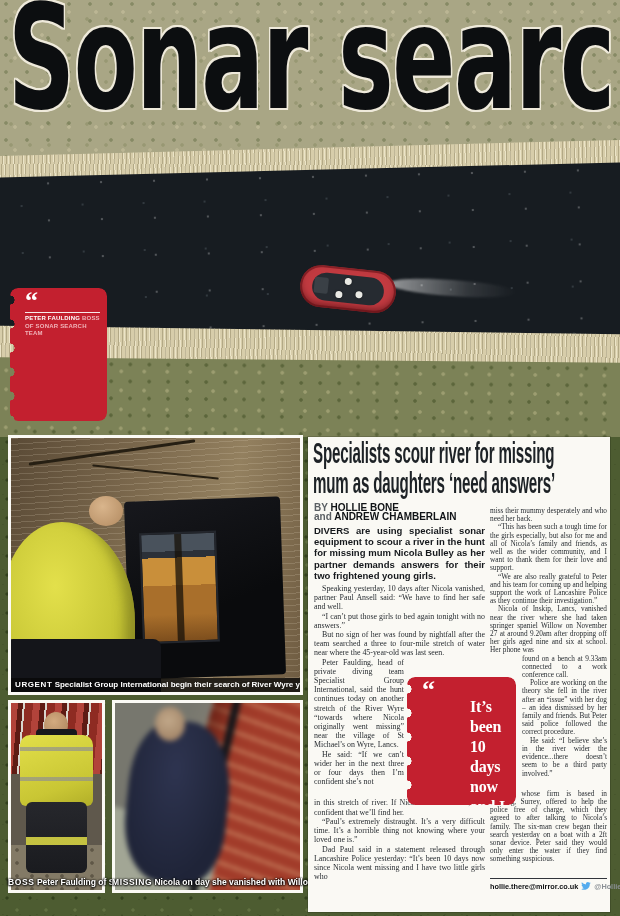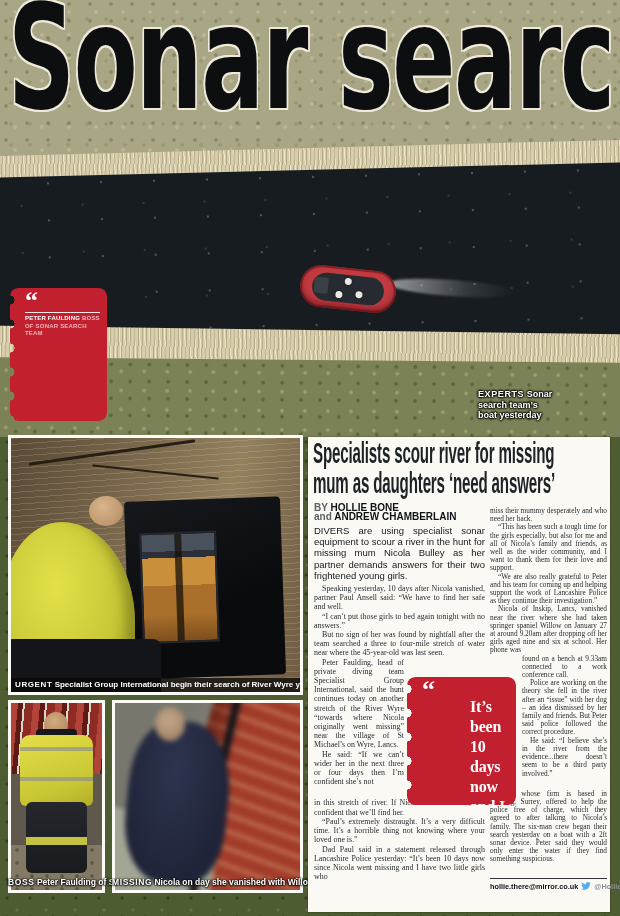--- a/index.html
+++ b/index.html
@@ -130,21 +130,21 @@
   
   .article{position:absolute;left:308px;top:437px;width:302px;height:475px;background:#faf9f4;
     box-shadow:0 0 0 1px rgba(0,0,0,.15);}
   .art-headline{position:absolute;left:5px;top:2px;margin:0;white-space:nowrap;
     font-size:28px;line-height:28px;font-weight:bold;letter-spacing:-.3px;color:#1d2226;
     transform:scale(0.54,1.05);transform-origin:0 0;}
   .col-left{position:absolute;left:6px;top:66px;width:171px;}
   .col-right{position:absolute;left:182px;top:70px;width:117px;}
   .byline{font-size:10px;line-height:9px;color:#101316;font-weight:bold;}
   .byline .by{color:#5a5f63;font-weight:bold;}
-  .intro{margin:4px 0 3px 0;font-size:9.5px;line-height:11.2px;font-weight:normal;color:#15181c;text-align:justify;}
+  .intro{margin:4px 0 3px 0;font-size:9.5px;line-height:11.2px;font-weight:bold;color:#15181c;text-align:justify;}
   p.body{margin:0;font-family:"Liberation Serif",serif;font-size:7.9px;line-height:9.2px;
     text-align:justify;color:#272c31;text-indent:8px;}
   .col-right p.body{font-size:7.3px;line-height:8.2px;}
   .ni{text-indent:0 !important;}
   .narrow-l p.body{margin-right:81px;}
   .narrow-r p.body{margin-left:32px;}
   .after-quote{margin-top:12px !important;}
   .pullquote{position:absolute;left:99px;top:240px;width:109px;height:128px;padding:4px 7px 5px 15px;}
   .pullquote .qtext{font-size:16px;line-height:20px;margin-left:48px;}
   .footer{margin-top:14px;border-top:1px solid #30343a;padding-top:3px;
@@ -176,24 +176,20 @@
     <h1 class="main-headline">Sonar search</h1>
 
     <div class="quote-box hero-quote">
       <div class="qmark">“</div>
       <div class="qattr">
         <span>PETER FAULDING</span>
         <span class="qrole">BOSS OF SONAR SEARCH TEAM</span>
       </div>
     </div>
 
-    <div class="hero-caption">
-      <span class="cap-tag">EXPERTS</span>
-      <span>Sonar search team’s boat yesterday</span>
-    </div>
   </section>
 
   <section class="photo urgent-photo">
     <div class="u-water"></div>
     <div class="u-ripples"></div>
     <div class="u-branch" style="left:6%;top:5%;width:58%;height:3px;transform:rotate(-8deg);"></div>
     <div class="u-branch" style="left:28%;top:13%;width:44%;height:2px;transform:rotate(6deg);"></div>
     <div class="u-box">
       <div class="u-screen"></div>
     </div>
@@ -260,26 +256,26 @@
         <p class="body">“Paul’s extremely distraught. It’s a very difficult time. It’s a horrible thing not knowing where your loved one is.”</p>
         <p class="body">Dad Paul said in a statement released through Lancashire Police yesterday: “It’s been 10 days now since Nicola went missing and I have two little girls who</p>
       </div>
     </div>
 
     <div class="col-right">
       <div>
         <p class="body ni">miss their mummy desperately and who need her back.</p>
         <p class="body">“This has been such a tough time for the girls especially, but also for me and all of Nicola’s family and friends, as well as the wider community, and I want to thank them for their love and support.</p>
         <p class="body">“We are also really grateful to Peter and his team for coming up and helping support the work of Lancashire Police as they continue their investigation.”</p>
-        <p class="body">Nicola of Inskip, Lancs, vanished near the river where she had taken springer spaniel Willow on January 27 at around 9.20am after dropping off her girls aged nine and six at school. Her phone was</p>
+        <p class="body">Nicola of Inskip, Lancs, vanished near the river where she had taken springer spaniel Willow on November 27 at around 9.20am after dropping off her girls aged nine and six at school. Her phone was</p>
       </div>
       <div class="narrow-r">
         <p class="body ni">found on a bench at 9.33am connected to a work conference call.</p>
         <p class="body">Police are working on the theory she fell in the river after an “issue” with her dog – an idea dismissed by her family and friends. But Peter said police followed the correct procedure.</p>
-        <p class="body">He said: “I believe she’s in the river from the evidence...there doesn’t seem to be a third party involved.”</p>
+        <p class="body">He said: “I believe she’s in the river wider the evidence...there doesn’t seem to be a third party involved.”</p>
       </div>
       <div>
         <p class="body after-quote">Peter, whose firm is based in Dorking, Surrey, offered to help the police free of charge, which they agreed to after talking to Nicola’s family. The six-man crew began their search yesterday on a boat with a 2ft sonar device. Peter said they would only enter the water if they find something suspicious.</p>
       </div>
       <div class="footer">
         <span>hollie.there@mirror.co.uk</span>
         <span class="twitter"><svg viewBox="0 0 24 20" width="10" height="8">
               <path d="M24 2.3c-.9.4-1.8.7-2.8.8 1-.6 1.8-1.6 2.1-2.7-.9.6-2 1-3.1 1.2C19.3.6 18 0 16.6 0c-2.7 0-4.9 2.2-4.9 4.9 0 .4 0 .8.1 1.1C7.7 5.8 4.1 3.9 1.7.9 1.2 1.7 1 2.5 1 3.4c0 1.7.9 3.2 2.2 4.1-.8 0-1.6-.2-2.2-.6v.1c0 2.4 1.7 4.4 3.9 4.8-.4.1-.8.2-1.3.2-.3 0-.6 0-.9-.1.6 2 2.4 3.4 4.6 3.4-1.7 1.3-3.8 2.1-6.1 2.1-.4 0-.8 0-1.2-.1 2.2 1.4 4.8 2.2 7.5 2.2 9.1 0 14-7.5 14-14v-.6c1-.7 1.8-1.6 2.5-2.6z" fill="#55acee"></path>
             </svg></span>
         <span class="handle">@Hollie_Savannah</span>

